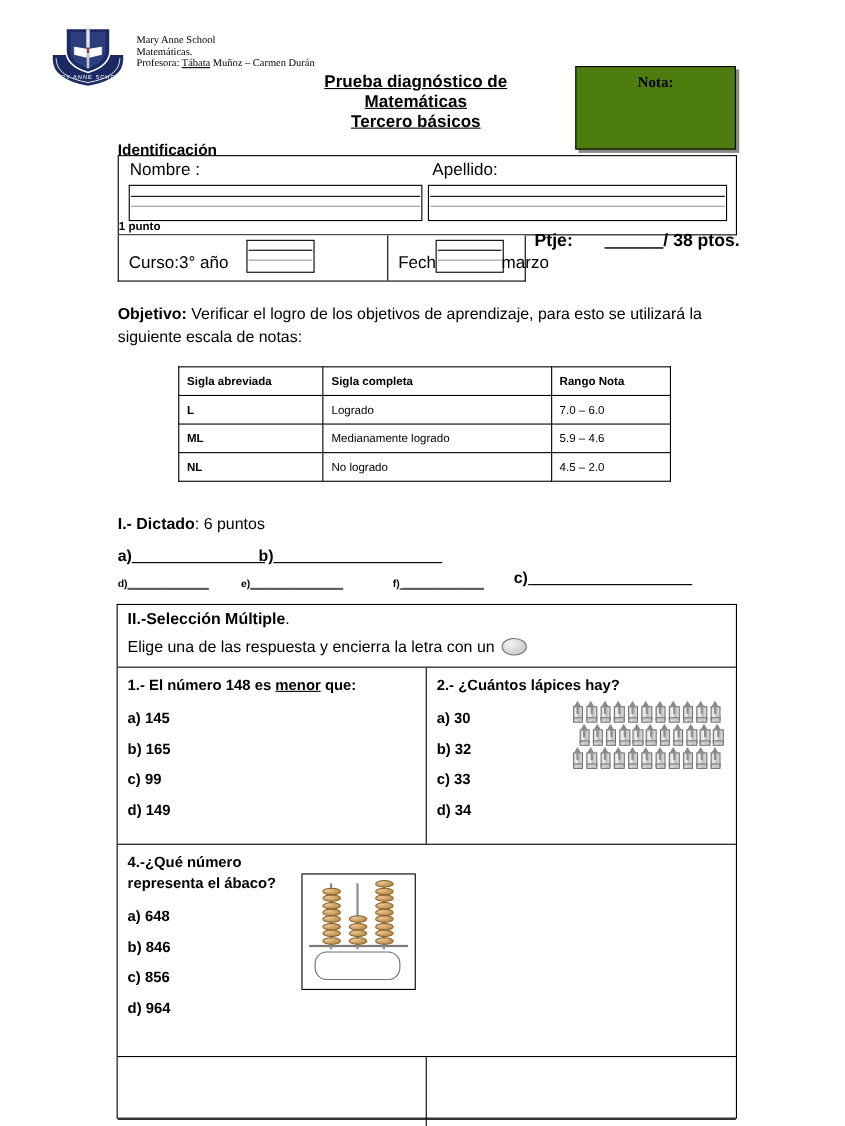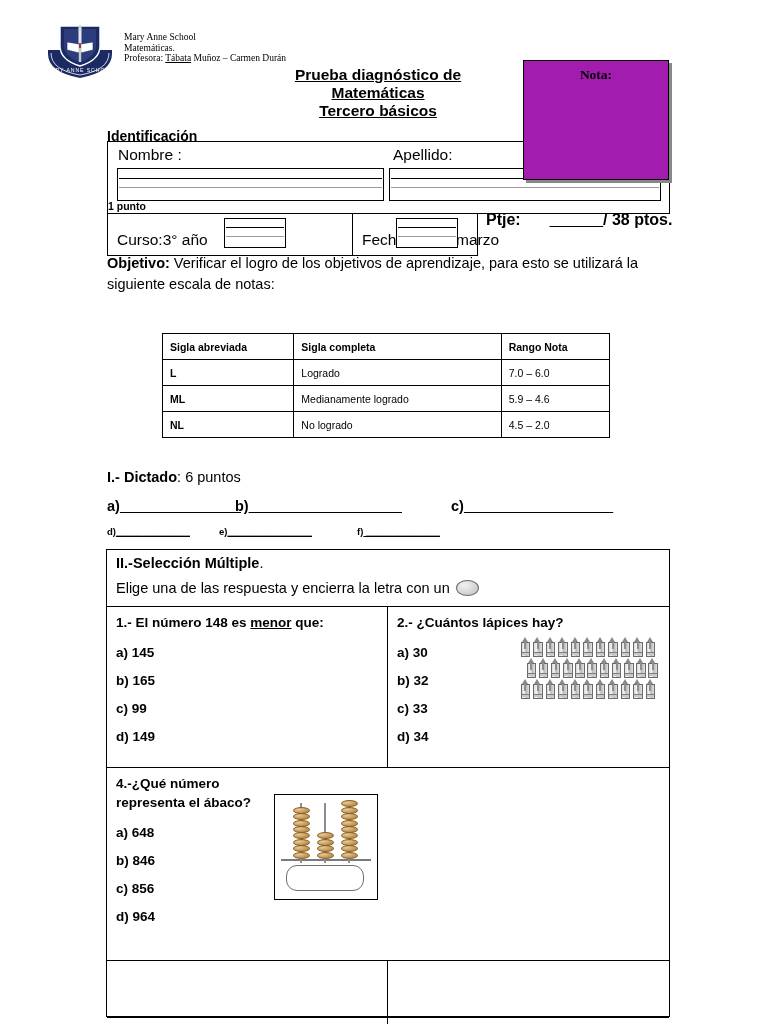--- a/index.html
+++ b/index.html
@@ -26,22 +26,22 @@
 
   .title-block {
     position:absolute; left:228px; top:66px; width:300px;
     text-align:center;
     font-weight:bold; font-size:15.5px; line-height:18px;
   }
   .title-block span { text-decoration: underline; display:inline-block; }
 
   
   .nota-box {
-    position:absolute; left:523px; top:60px; width:146px; height:120px;
-    border:1.6px solid #000; background:#a21caf;
+    position:absolute; left:523px; top:60px; width:146px; height:76px;
+    border:1.6px solid #000; background:#4d7c0f;
     box-shadow: 3px 3px 0 #888;
     z-index: 6;
   }
   .nota-label {
     text-align:center; margin-top:6px;
     font-family:"Liberation Serif", serif; font-weight:bold; font-size:13.5px;
   }
 
   
   .ident-label {
@@ -81,21 +81,21 @@
   .minilines.f { left:288px; top:4px; }
   .minilines i { display:block; height:1px; background:#000; margin:8px 1px 0 1px; }
   .minilines i.thin { background:#9a9a9a; }
   .ptje {
     position:absolute; left:486px; top:211px; font-size:16px; font-weight:bold;
   }
   .ptje u { text-decoration: underline; letter-spacing:0;margin-left:29px; }
 
   
   .objetivo {
-    position:absolute; left:107px; top:253px; width:560px;
+    position:absolute; left:107px; top:276px; width:560px;
     font-size:14.5px; line-height:21px;
   }
   .objetivo b { font-weight:bold; }
 
   
   .escala {
     position:absolute; left:162px; top:333px; width:448px;
     border-collapse:collapse;
   }
   .escala td, .escala th {
@@ -299,21 +299,21 @@
         <td>4.5 – 2.0</td>
       </tr>
     </tbody>
   </table>
 
   <div class="dictado-title"><b>I.- Dictado</b><span>: 6 puntos</span></div>
 
   <div class="dict-row1">
     <span class="it" style="left:0px;"><span>a)</span><span class="blank">_______________</span></span>
     <span class="it" style="left:128px;"><span>b)</span><span class="blank">___________________</span></span>
-    <span class="it" style="left:344px;"><span>c)</span><span class="blank"> __________________</span></span>
+    <span class="it" style="left:360px;margin-top:20px;"><span>c)</span><span class="blank"> __________________</span></span>
   </div>
 
   <div class="dict-row2">
     <span class="it" style="left:0px;"><span>d)</span><span class="blank">______________</span></span>
     <span class="it" style="left:112px;"><span>e)</span><span class="blank">________________</span></span>
     <span class="it" style="left:250px;"><span>f)</span><span class="blank"> ______________</span></span>
   </div>
 
   <div class="mc-outer">
 

